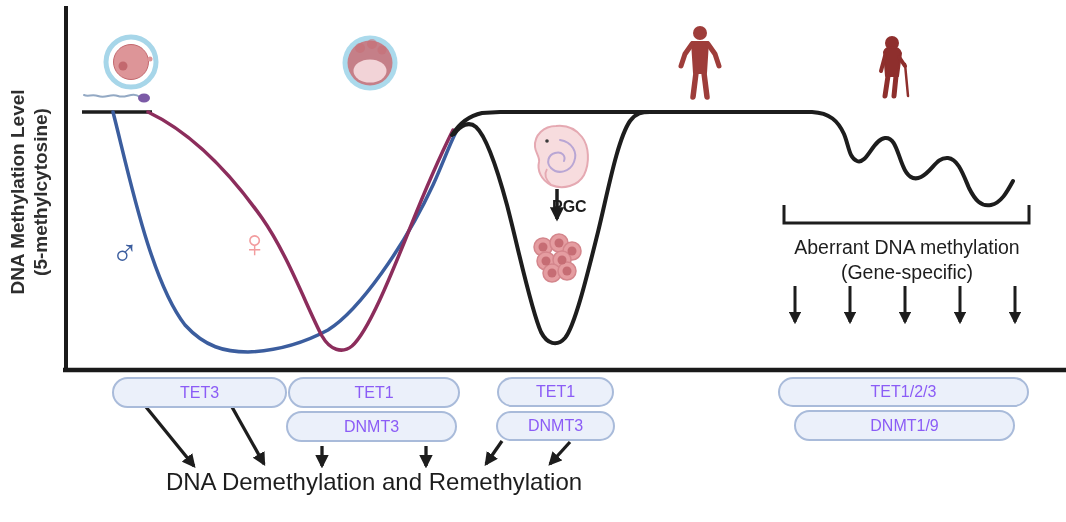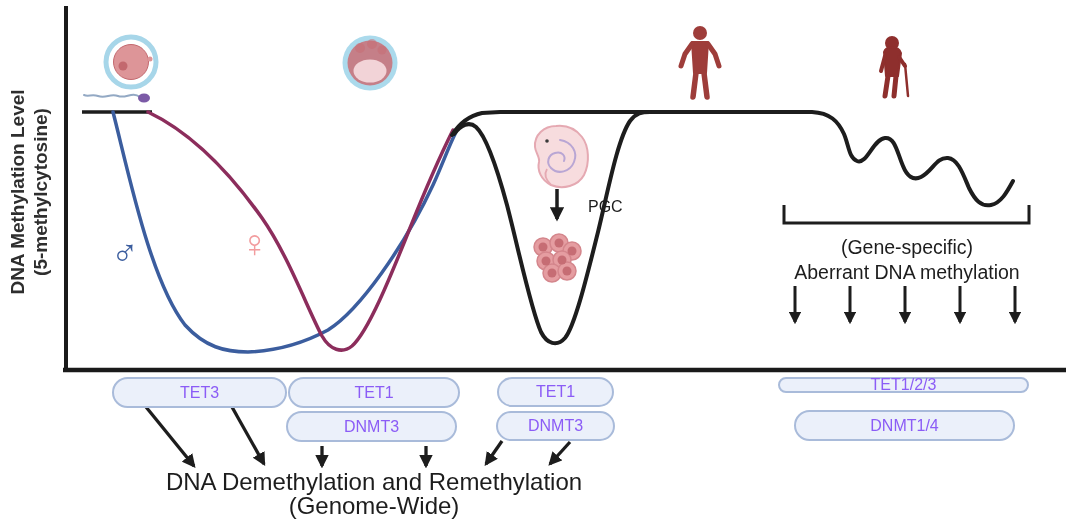--- a/index.html
+++ b/index.html
@@ -145,34 +145,33 @@
       <path d="M322 446 L322 466" marker-end="url(#ah)"></path>
       <path d="M426 446 L426 466" marker-end="url(#ah)"></path>
       <path d="M502 441 L486 464" marker-end="url(#ah)"></path>
       <path d="M570 442 L550 464" marker-end="url(#ah)"></path>
     </g>
   </svg>
 
   <div class="abs gender txt" id="male-symbol">♂</div>
   <div class="abs gender txt" id="female-symbol">♀</div>
 
-  <div class="abs txt pgc-label" style="left:588px;top:198px;">PGC</div>
+  <div class="abs txt pgc-label" style="left:552px;top:198px;font-weight:bold;">PGC</div>
 
   <div class="abs aberrant" style="left:757px;top:235px;width:300px;">
+    <div>Aberrant DNA methylation</div>
     <div>(Gene-specific)</div>
-    <div>Aberrant DNA methylation</div>
   </div>
 
 
   <div class="abs pill" style="left:112px;top:377px;width:175px;height:31px;">TET3</div>
   <div class="abs pill" style="left:288px;top:377px;width:172px;height:31px;">TET1</div>
   <div class="abs pill" style="left:286px;top:411px;width:171px;height:31px;">DNMT3</div>
   <div class="abs pill" style="left:497px;top:377px;width:117px;height:30px;">TET1</div>
   <div class="abs pill" style="left:496px;top:411px;width:119px;height:30px;">DNMT3</div>
-  <div class="abs pill" style="left:778px;top:377px;width:251px;height:16px;">TET1/2/3</div>
-  <div class="abs pill" style="left:794px;top:410px;width:221px;height:31px;">DNMT1/4</div>
+  <div class="abs pill" style="left:778px;top:377px;width:251px;height:30px;">TET1/2/3</div>
+  <div class="abs pill" style="left:794px;top:410px;width:221px;height:31px;">DNMT1/9</div>
 
   <div class="abs caption" style="left:114px;top:470px;width:520px;">
     <div>DNA Demethylation and Remethylation</div>
-    <div>(Genome-Wide)</div>
   </div>
 
 </div>
 
 </body></html>

